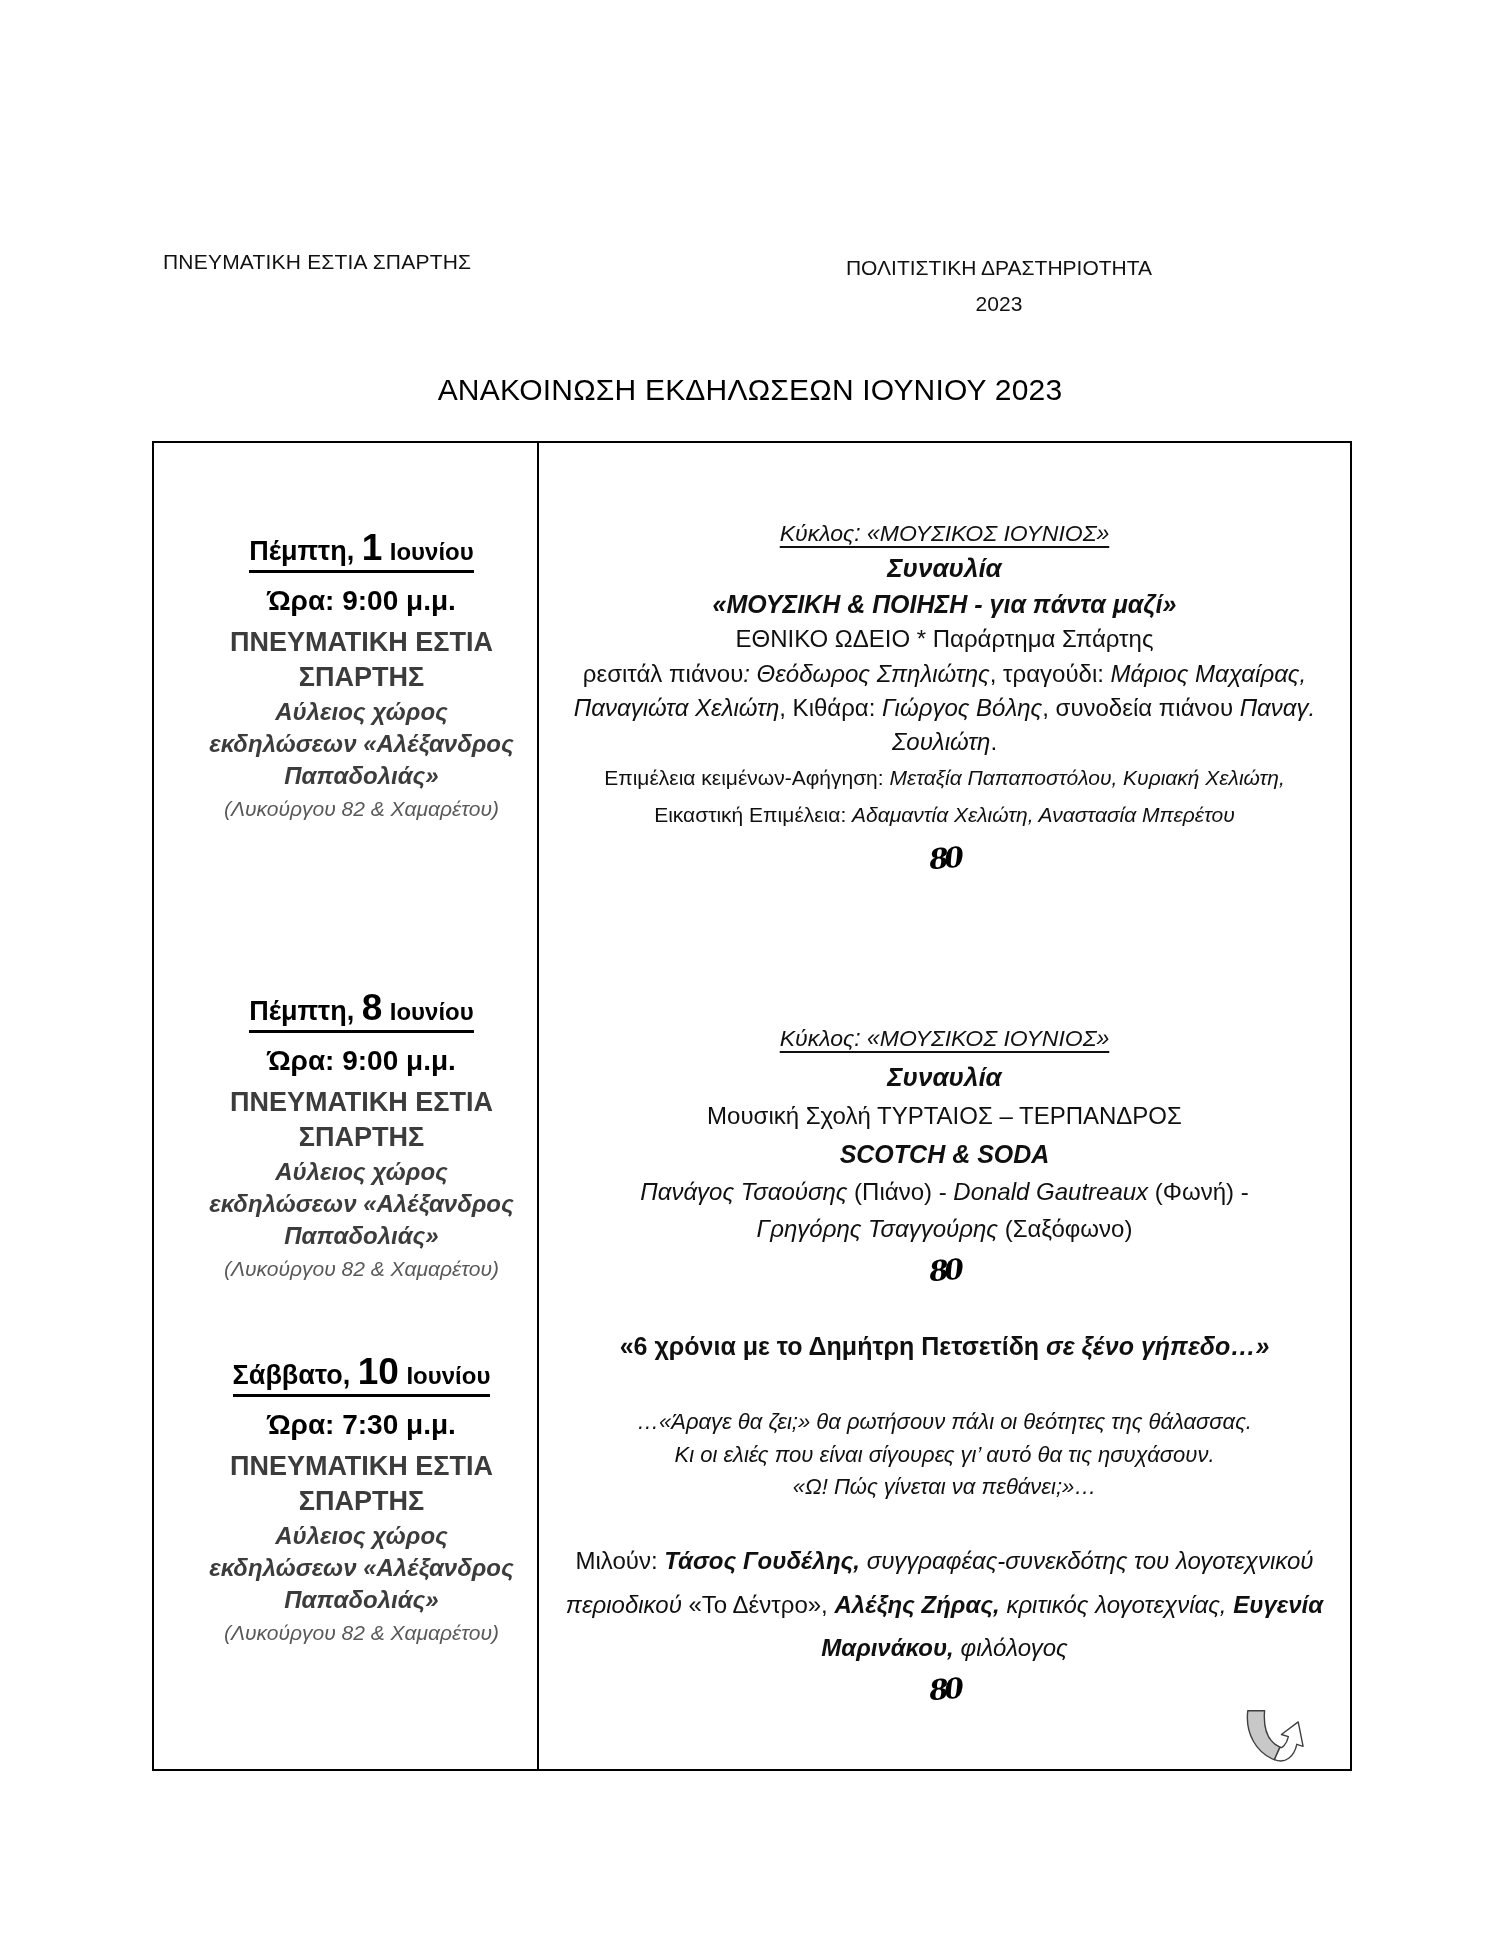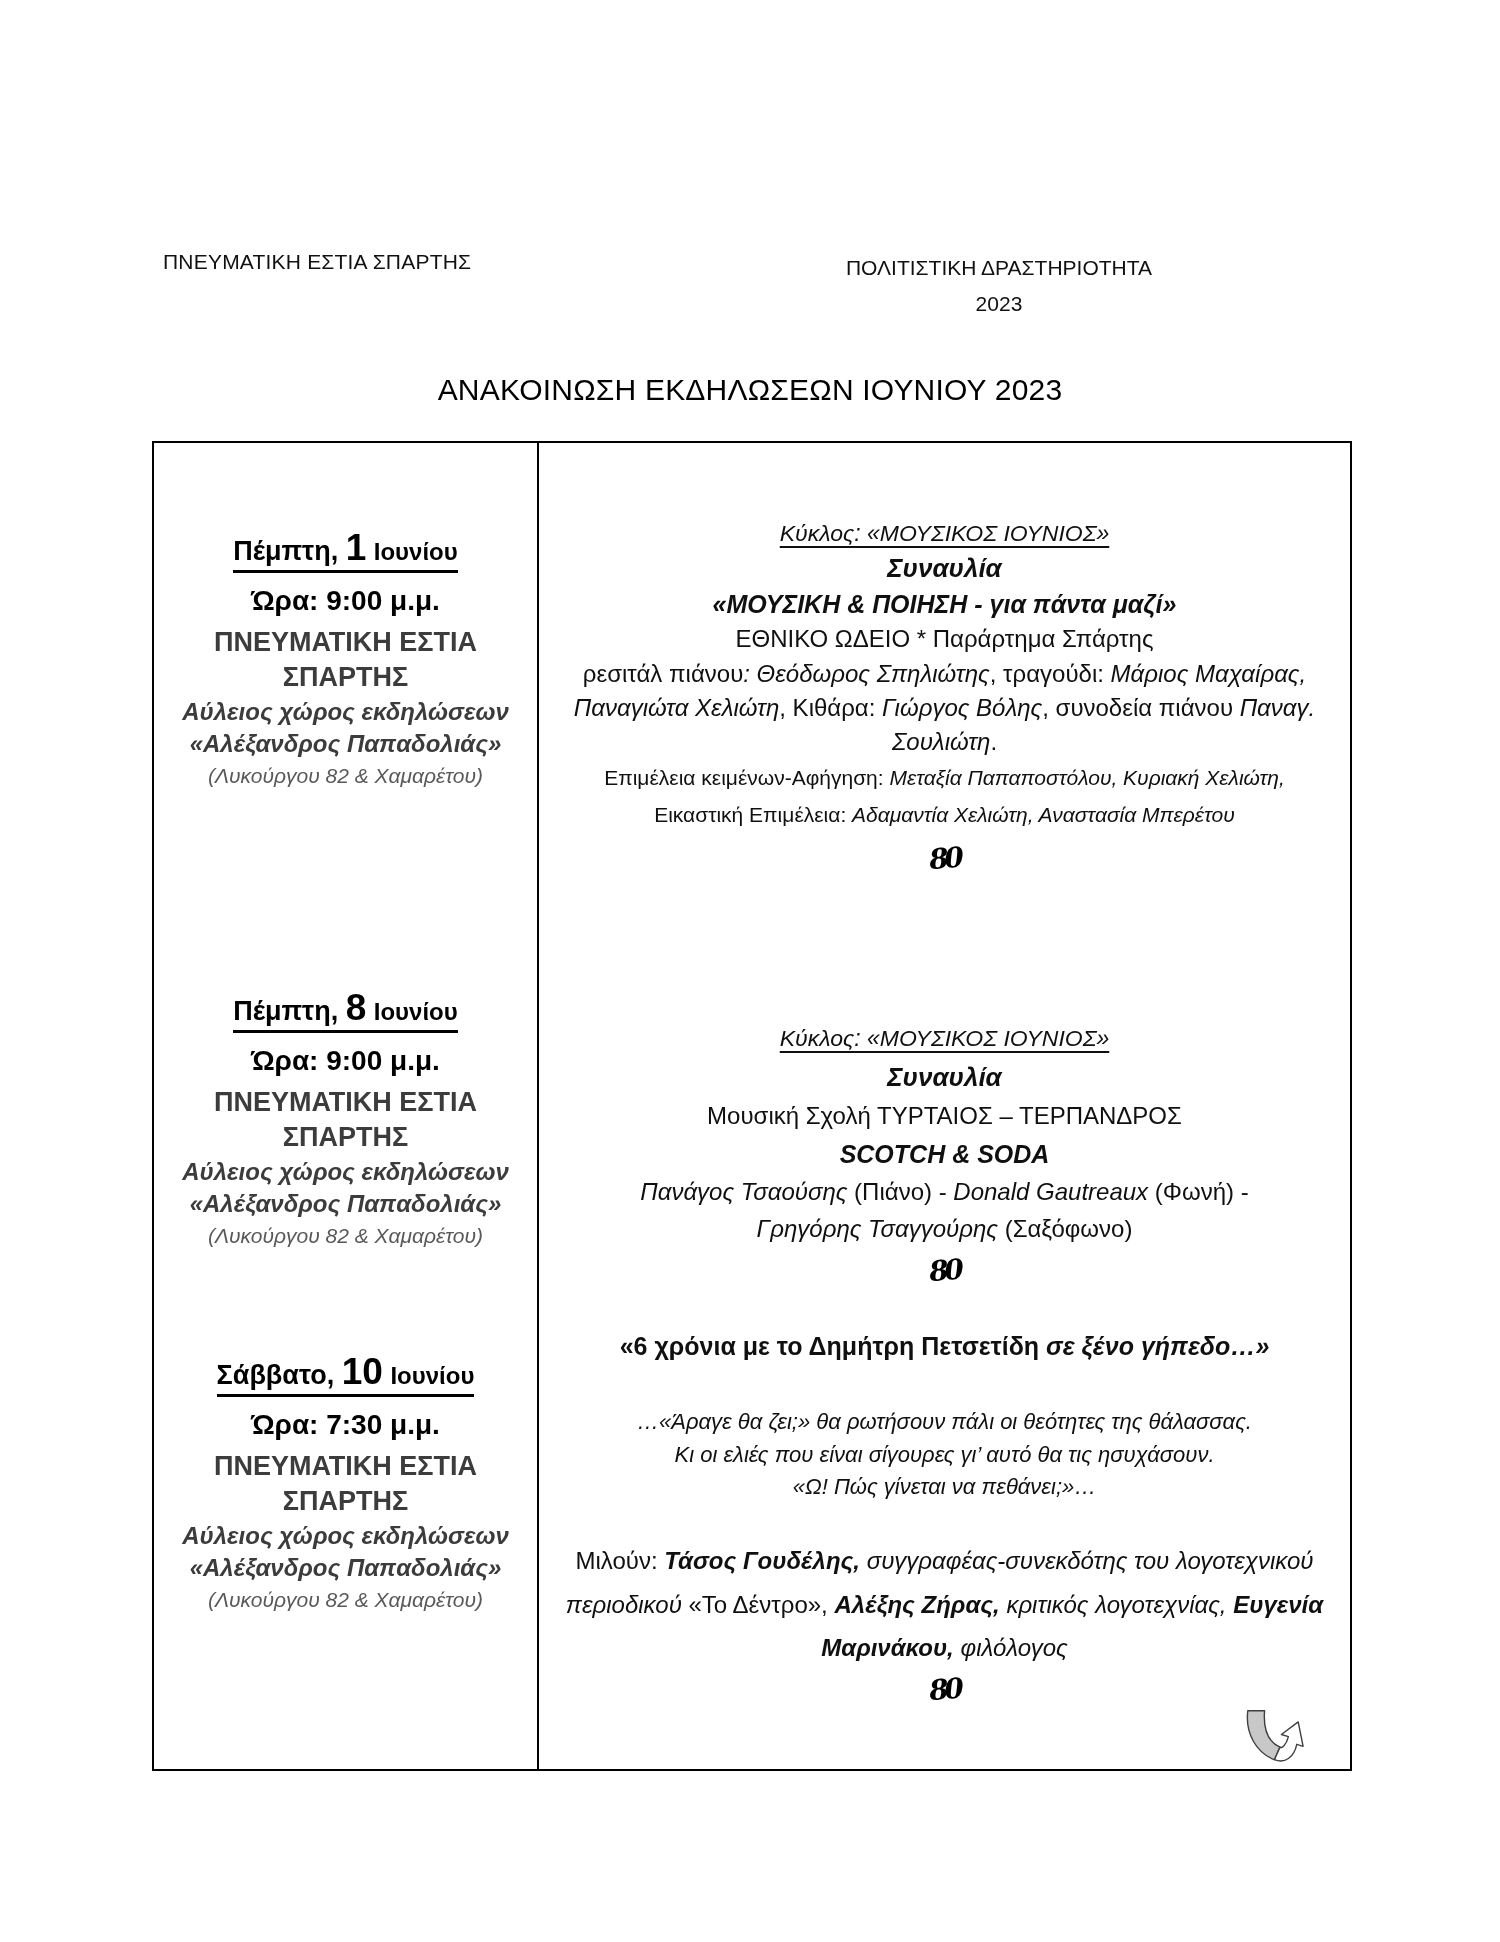--- a/index.html
+++ b/index.html
@@ -22,21 +22,21 @@
 
   
   .events-table{
     width:1200px;margin:34px 0 0 152px;
     border:2px solid #000;
     display:grid;
     grid-template-columns:383px 1fr;
     grid-template-rows:538px 340px 448px;
     box-sizing:border-box;
   }
-  .cell{box-sizing:border-box;overflow:hidden;text-align:center;}
+  .cell{box-sizing:border-box;overflow:hidden;text-align:center;padding-left:32px;}
   .cell-right{border-left:2px solid #000;padding-left:14px;padding-right:14px;}
   .r1l{padding-top:86px;}
   .r2l{padding-top:8px;}
   .r3l{padding-top:32px;}
   .r1r{padding-top:44px;}
   .r2r{padding-top:10px;}
   .r3r{padding-top:8px;}
 
   
   .date-line{font-size:27px;font-weight:bold;color:#000;}

